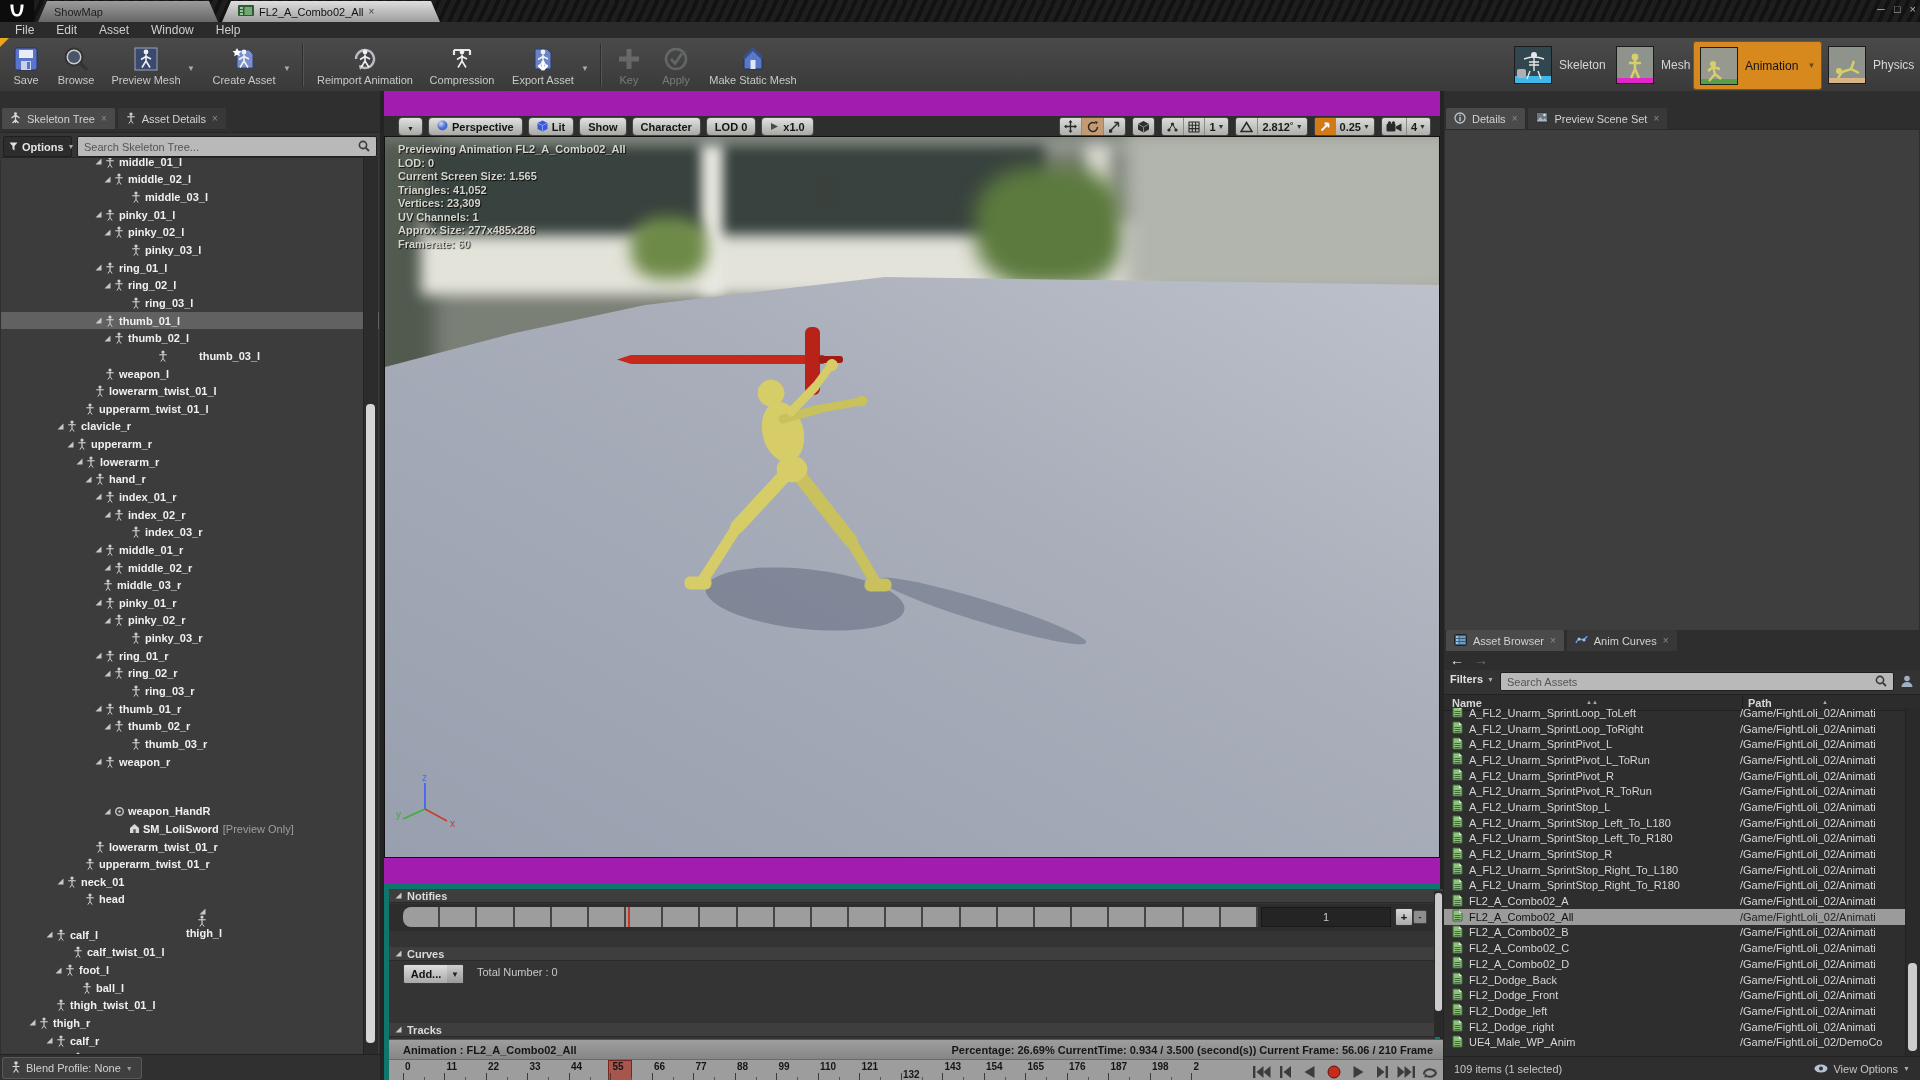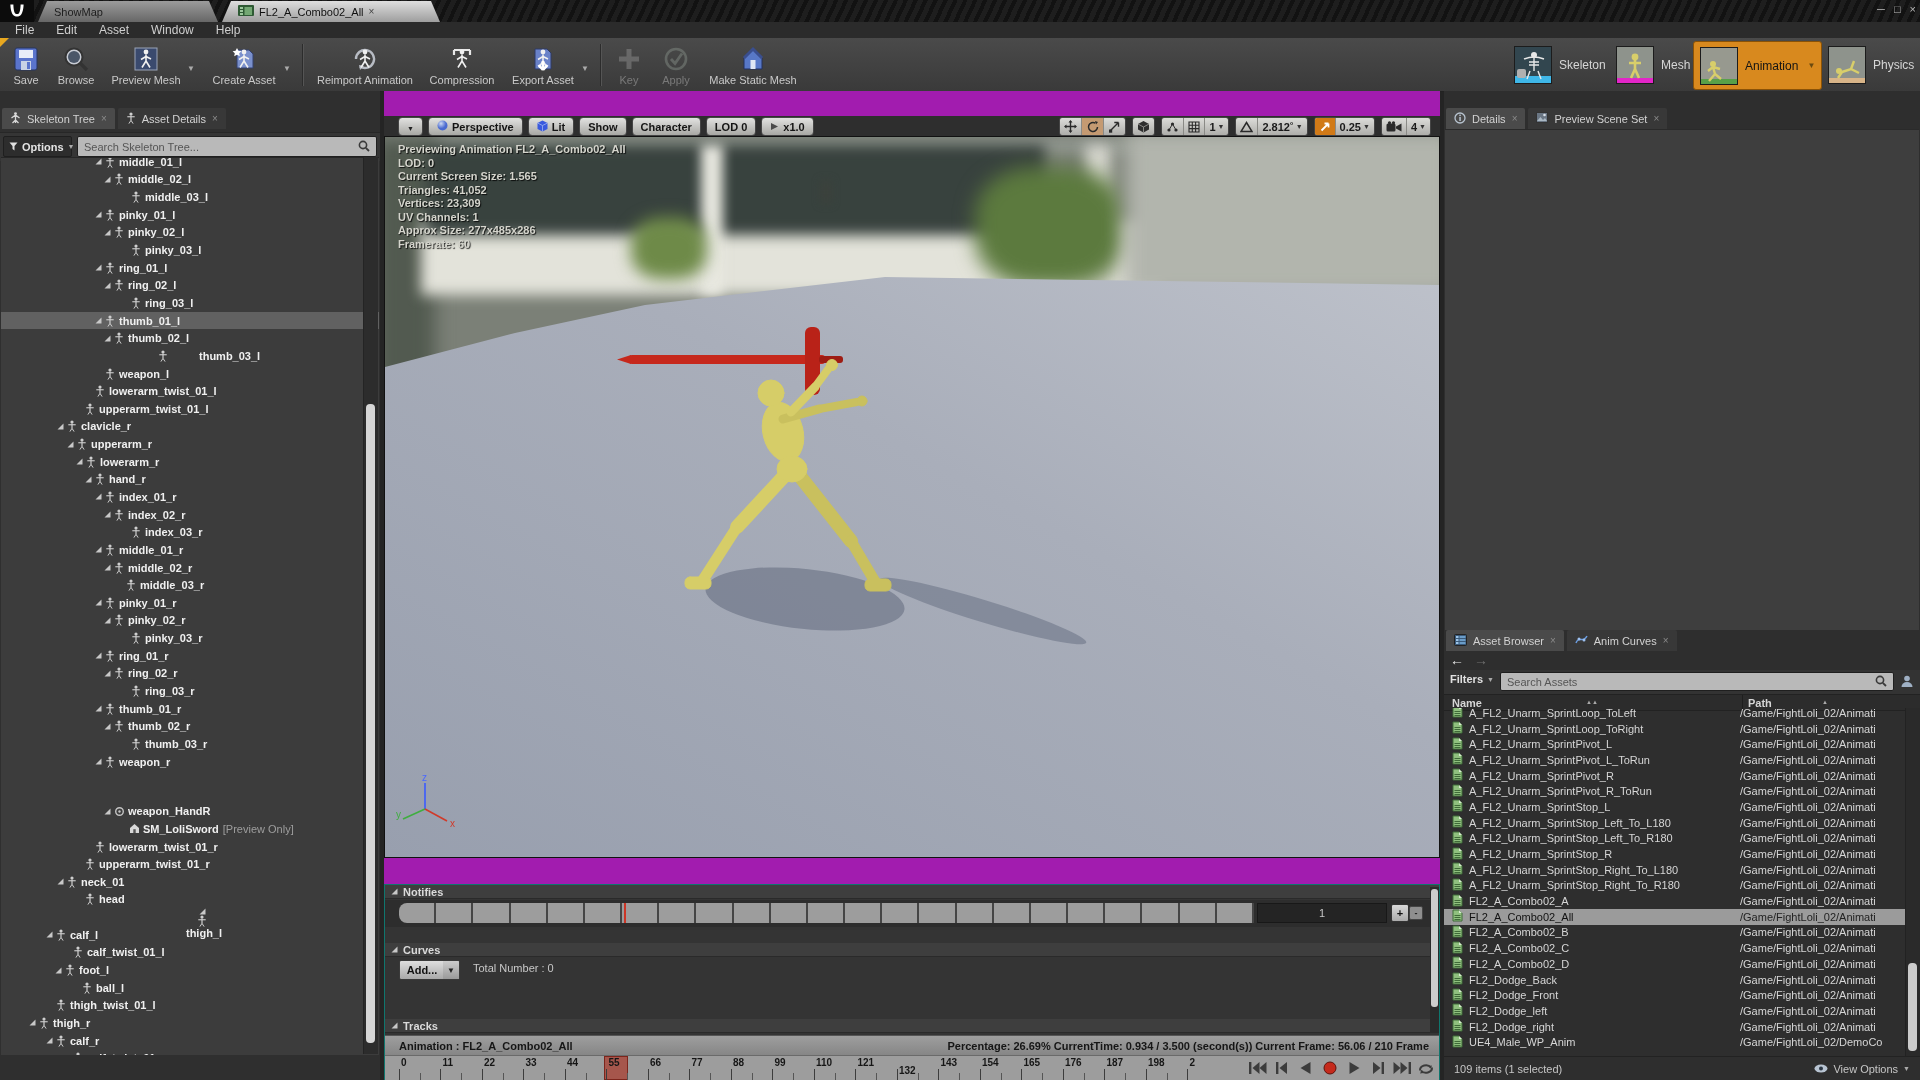--- a/index.html
+++ b/index.html
@@ -69,21 +69,21 @@
   .vp-group{display:flex;background:linear-gradient(#dcdcd9,#aeaeaa);border:1px solid #454545;border-radius:3px;overflow:hidden;height:17px;align-items:center;}
   .vp-cell{display:flex;align-items:center;justify-content:center;height:17px;padding:0 4px;color:#1a1a1a;font-weight:bold;}
   .vp-cell + .vp-cell{border-left:1px solid #8a8a86;}
   .vp-cell.hl{background:#c49a72;}
   .vp-cell.orange{background:#d17a17;}
   .mini-arrow{font-size:7px;color:#333;margin-left:2px;}
   #vp-scene{left:0;top:45px;width:1056px;height:722px;overflow:hidden;background:#7b8077;border:1px solid #111;box-sizing:border-box;}
   .blur{position:absolute;}
   #vp-stats{position:absolute;left:13px;top:6px;line-height:13.5px;font-weight:bold;color:#d4d4cc;text-shadow:1px 1px 1px rgba(0,0,0,.8);}
   
-  #anim-panel{left:0;top:793px;width:1056px;height:196px;background:#343434;border:1px solid #0f766e;box-sizing:border-box;}
+  #anim-panel{left:0;top:793px;width:1056px;height:196px;background:#343434;border:5px solid #0f766e;box-sizing:border-box;}
   .sec-header{left:0;width:1054px;height:14px;background:#3e3e3e;border-bottom:1px solid #2a2a2a;
      display:flex;align-items:center;gap:5px;padding-left:6px;box-sizing:border-box;font-weight:bold;color:#dadada;}
   #notify-row{left:0;top:15px;width:1054px;height:27px;background:#2d2d2d;}
   #notify-track{left:14px;top:3px;width:855px;height:20px;background:#9d9d9d;border-radius:8px 0 0 8px;overflow:hidden;}
   .nseg{position:absolute;top:0;height:20px;border-right:2px solid #454545;}
   #notify-playhead{left:225px;top:0;width:2px;height:20px;background:#cc3526;}
   #notify-value{left:872px;top:3px;width:130px;height:20px;background:#242424;border:1px solid #181818;
      display:flex;align-items:center;justify-content:center;color:#c6c6c6;box-sizing:border-box;}
   #notify-plus{left:1006px;top:4px;width:16px;height:16px;background:linear-gradient(#d8d8d8,#ababab);border:1px solid #333;
      display:flex;align-items:center;justify-content:center;color:#111;font-weight:bold;border-radius:2px;}
@@ -716,21 +716,21 @@
           <span class="tree-ico">
             <svg width="10" height="12">
               <circle cx="5" cy="2" r="1.6" fill="#cfcfcf"></circle>
               <rect x="4.4" y="3.4" width="1.2" height="5.2" fill="#cfcfcf"></rect>
               <rect x="1.3" y="4.2" width="7.4" height="1.1" fill="#cfcfcf"></rect>
               <path d="M4.9 8.5 L2.9 11.6 M5.1 8.5 L7.1 11.6" stroke="#cfcfcf" stroke-width="1"></path>
             </svg>
           </span>
           <span>middle_02_r</span>
         </div>
-        <div class="tree-row" style="padding-left: 115px;">
+        <div class="tree-row" style="padding-left: 92px;">
           <span class="tree-exp"></span>
           <span class="tree-ico">
             <svg width="10" height="12">
               <circle cx="5" cy="2" r="1.6" fill="#cfcfcf"></circle>
               <rect x="4.4" y="3.4" width="1.2" height="5.2" fill="#cfcfcf"></rect>
               <rect x="1.3" y="4.2" width="7.4" height="1.1" fill="#cfcfcf"></rect>
               <path d="M4.9 8.5 L2.9 11.6 M5.1 8.5 L7.1 11.6" stroke="#cfcfcf" stroke-width="1"></path>
             </svg>
           </span>
           <span>middle_03_r</span>
@@ -1101,20 +1101,30 @@
               <rect x="1.3" y="4.2" width="7.4" height="1.1" fill="#cfcfcf"></rect>
               <path d="M4.9 8.5 L2.9 11.6 M5.1 8.5 L7.1 11.6" stroke="#cfcfcf" stroke-width="1"></path>
             </svg>
           </span>
           <span>foot_r</span>
         </div>
       </div>
     <div id="sk-scrollbar" class="abs">
         <div id="sk-thumb" class="abs"></div>
       </div>
+    <div id="blend-bar" class="abs">
+      <div id="blend-btn" class="abs">
+        <span><svg width="10" height="12">
+              <circle cx="5" cy="2" r="1.7" fill="#d8d8d8"></circle>
+              <path d="M5 4 V8 M1.5 5.5 H8.5 M5 8 L2.5 11.5 M5 8 L7.5 11.5" stroke="#d8d8d8" stroke-width="1.2" fill="none"></path>
+            </svg></span>
+        <span>Blend Profile: None</span>
+        <span style="font-size:7px;color:#999">▼</span>
+      </div>
+    </div>
   </div>
 
   <div id="viewport-area" class="abs">
     <div id="vp-toolbar" class="abs">
       <div id="vp-left-buttons">
           <div class="vp-btn">
             <span><span style="font-size:7px;color:#222">▼</span></span>
           </div>
           <div class="vp-btn">
             <span><svg width="11" height="11">

